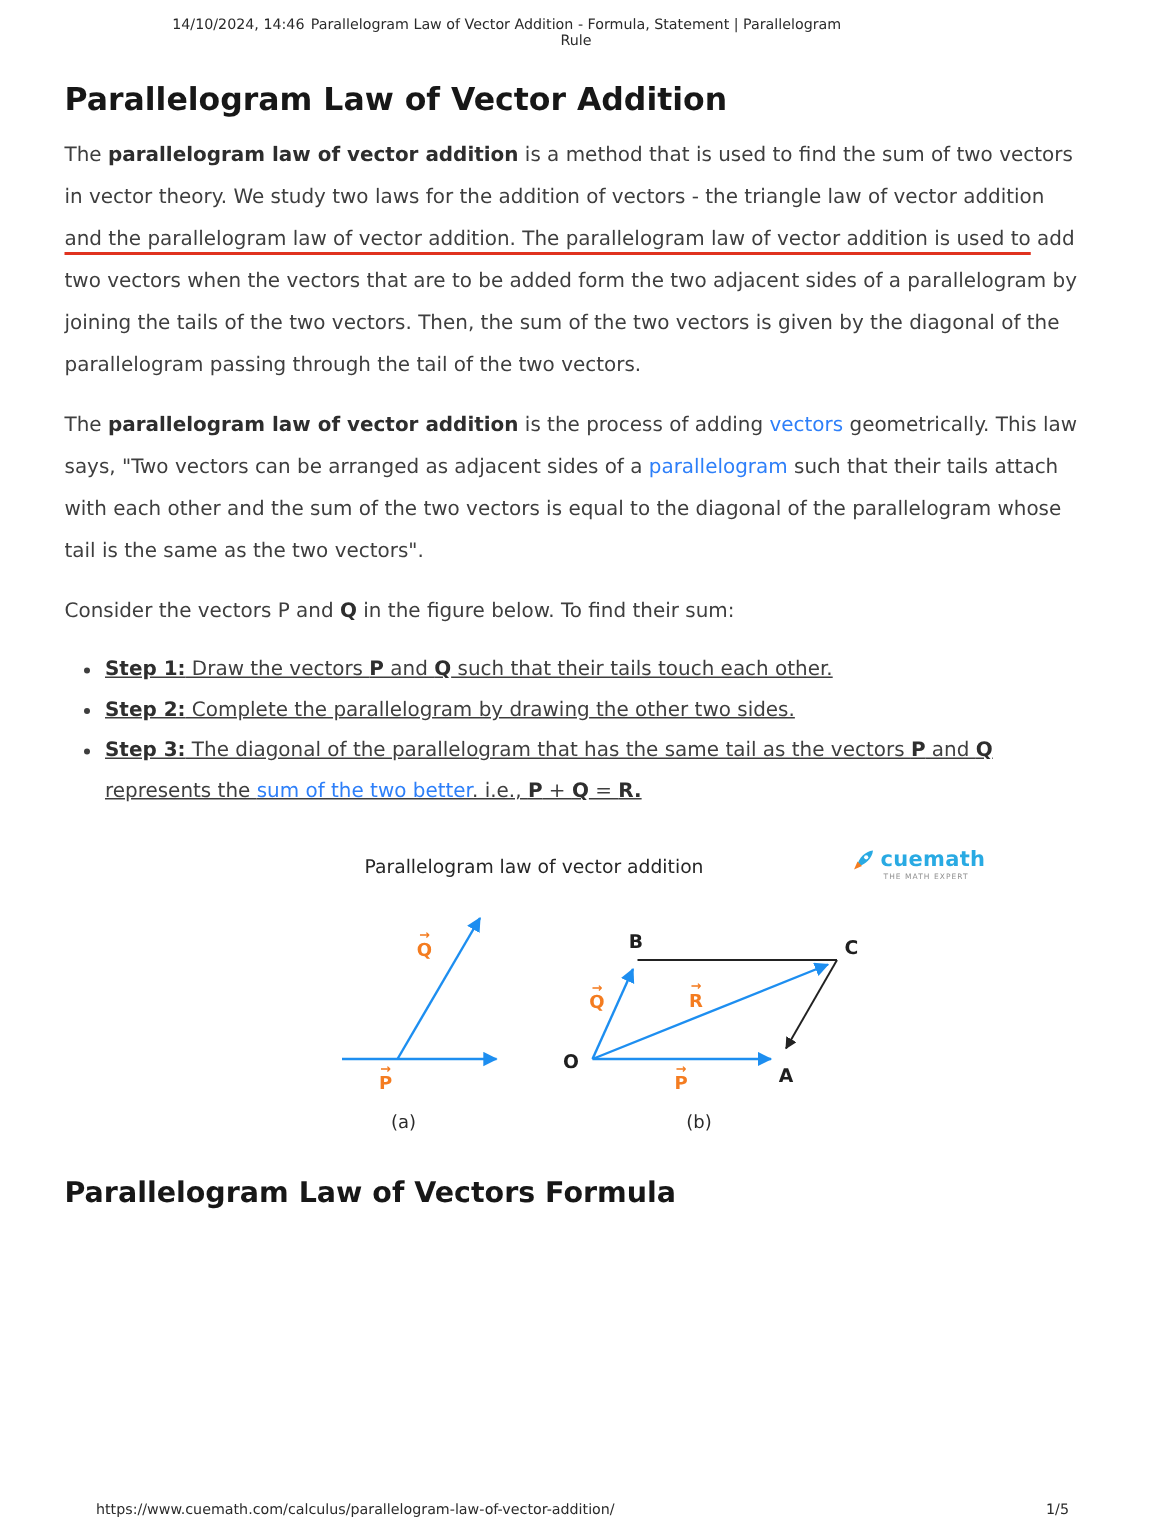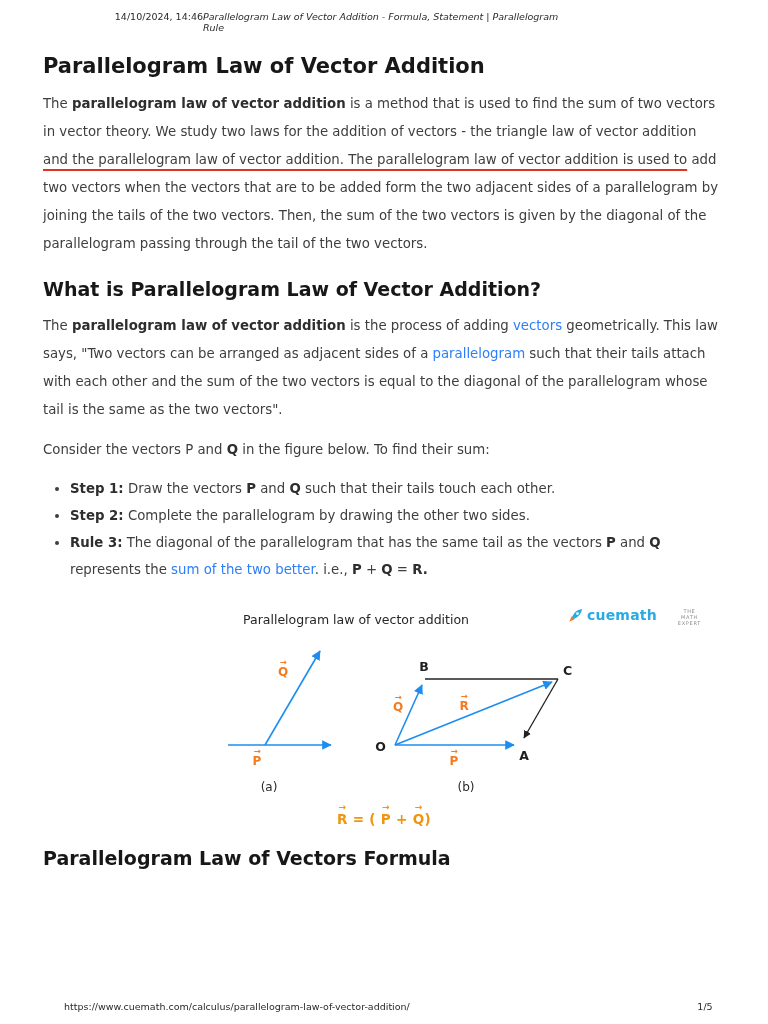--- a/index.html
+++ b/index.html
@@ -8,38 +8,38 @@
     background:#ffffff;color:#3e3e3e;
     font-family:"DejaVu Sans","Liberation Sans",sans-serif;
   }
   .pg-header,.pg-footer{
     position:absolute;left:33px;right:33px;display:flex;
     font-size:9.5px;color:#2a2a2a;
   }
   .pg-header{top:11px;}
   .pg-footer{bottom:12px;padding-left:31px;}
   .hdr-dt{width:170px;text-align:right;}
-  .hdr-ttl{flex:1;font-style:italic;}
+  .hdr-ttl{flex:1;text-align:center;}
   .ftr-url{flex:1;text-align:left;}
   .ftr-pg{width:60px;text-align:center;}
 
   .content{position:absolute;top:44px;left:43px;width:682px;}
   h1{font-size:21px;color:#171717;margin:10px 0 10px;font-weight:bold;}
   h2{font-size:19px;color:#171717;margin:20px 0 12px;font-weight:bold;}
   p{font-size:13.3px;line-height:28px;margin:12px 0 11px;}
   .b{font-weight:bold;color:#2e2e2e;}
   .lnk{color:#2d7ff9;text-decoration:none;cursor:pointer;}
   .rl{text-decoration:underline;text-decoration-color:#e0321f;text-decoration-thickness:1.5px;text-underline-offset:5px;}
-  ul{margin:0 0 24px;padding-left:27px;}
+  ul{margin:0 0 24px;padding-left:27px;text-decoration:underline;}
   li{font-size:13.3px;line-height:27px;color:#3e3e3e;}
 
   .figure{width:560px;margin:8px auto 0;text-align:center;}
   .fig-head{display:flex;justify-content:space-between;align-items:flex-start;}
   .fig-caption{flex:1;text-align:center;font-size:12.5px;color:#262626;padding-top:5px;padding-left:40px;}
-  .logo{display:flex;flex-direction:row;align-items:flex-start;width:96px;}
+  .logo{display:flex;flex-direction:column;align-items:flex-start;width:96px;}
   .logo-row{display:flex;align-items:center;gap:3px;}
   .logo-text{font-size:14px;font-weight:bold;color:#29aae3;letter-spacing:.2px;}
   .logo-tag{font-size:5px;color:#8f8f8f;letter-spacing:.7px;margin-left:21px;margin-top:1px;}
 
   svg text{font-family:"DejaVu Sans","Liberation Sans",sans-serif;}
   .pt-lbl{font-size:12.5px;font-weight:bold;fill:#1f1f1f;}
   .ol{font-size:12px;font-weight:bold;fill:#f47c20;}
   .oa{font-size:8.5px;font-weight:bold;fill:#f47c20;}
   .cap{font-size:12px;fill:#2a2a2a;}
 
@@ -55,29 +55,28 @@
   <div class="hdr-dt">14/10/2024, 14:46</div>
   <div class="hdr-ttl">Parallelogram Law of Vector Addition - Formula, Statement | Parallelogram Rule</div>
   <div style="width:170px"></div>
 </div>
 
 <div class="content">
   <h1>Parallelogram Law of Vector Addition</h1>
 
   <p><span>The </span><span class="b">parallelogram law of vector addition</span><span> is a method that is used to find the sum of two vectors in vector theory. We study two laws for the addition of vectors - the triangle law of vector addition </span><span class="rl">and the parallelogram law of vector addition. The parallelogram law of vector addition is used to</span><span> add two vectors when the vectors that are to be added form the two adjacent sides of a parallelogram by joining the tails of the two vectors. Then, the sum of the two vectors is given by the diagonal of the parallelogram passing through the tail of the two vectors.</span></p>
 
-  <h2>What is Parallelogram Law of Vector Addition?</h2>
 
   <p><span>The </span><span class="b">parallelogram law of vector addition</span><span> is the process of adding </span><a class="lnk">vectors</a><span> geometrically. This law says, "Two vectors can be arranged as adjacent sides of a </span><a class="lnk">parallelogram</a><span> such that their tails attach with each other and the sum of the two vectors is equal to the diagonal of the parallelogram whose tail is the same as the two vectors".</span></p>
   <p><span>Consider the vectors P and </span><span class="b">Q</span><span> in the figure below. To find their sum:</span></p>
 
   <ul>
     <li><span class="b">Step 1:</span><span> Draw the vectors </span><span class="b">P</span><span> and </span><span class="b">Q</span><span> such that their tails touch each other.</span></li>
     <li><span class="b">Step 2:</span><span> Complete the parallelogram by drawing the other two sides.</span></li>
-    <li><span class="b">Rule 3:</span><span> The diagonal of the parallelogram that has the same tail as the vectors </span><span class="b">P</span><span> and </span><span class="b">Q</span><span> represents the </span><a class="lnk">sum of the two better</a><span>. i.e., </span><span class="b">P</span><span> + </span><span class="b">Q</span><span> = </span><span class="b">R.</span></li>
+    <li><span class="b">Step 3:</span><span> The diagonal of the parallelogram that has the same tail as the vectors </span><span class="b">P</span><span> and </span><span class="b">Q</span><span> represents the </span><a class="lnk">sum of the two better</a><span>. i.e., </span><span class="b">P</span><span> + </span><span class="b">Q</span><span> = </span><span class="b">R.</span></li>
   </ul>
 
   <div class="figure">
     <div class="fig-head">
       <div class="fig-caption">Parallelogram law of vector addition</div>
       <div class="logo">
         <div class="logo-row">
           <svg width="16" height="16" viewBox="0 0 24 24">
             <path d="M21 3 C13 4 7 10 4.5 19.5 C14 17 20 11 21 3 Z" fill="#29aae3"></path>
             <circle cx="14.2" cy="9.8" r="2.1" fill="#ffffff"></circle>
@@ -120,21 +119,20 @@
 
       <text class="oa" x="294" y="73" text-anchor="middle">→</text>
       <text class="ol" x="294" y="84" text-anchor="middle">Q</text>
       <text class="oa" x="360" y="72" text-anchor="middle">→</text>
       <text class="ol" x="360" y="83" text-anchor="middle">R</text>
       <text class="oa" x="350" y="127" text-anchor="middle">→</text>
       <text class="ol" x="350" y="138" text-anchor="middle">P</text>
       <text class="cap" x="362" y="164" text-anchor="middle">(b)</text>
     </svg>
 
-    <div class="formula"><span class="vec">R</span><span> = ( </span><span class="vec">P</span><span> + </span><span class="vec">Q</span><span>)</span></div>
   </div>
 
 
   <h2>Parallelogram Law of Vectors Formula</h2>
 </div>
 
 <div class="pg-footer">
   <div class="ftr-url">https://www.cuemath.com/calculus/parallelogram-law-of-vector-addition/</div>
   <div class="ftr-pg">1/5</div>
 </div>

